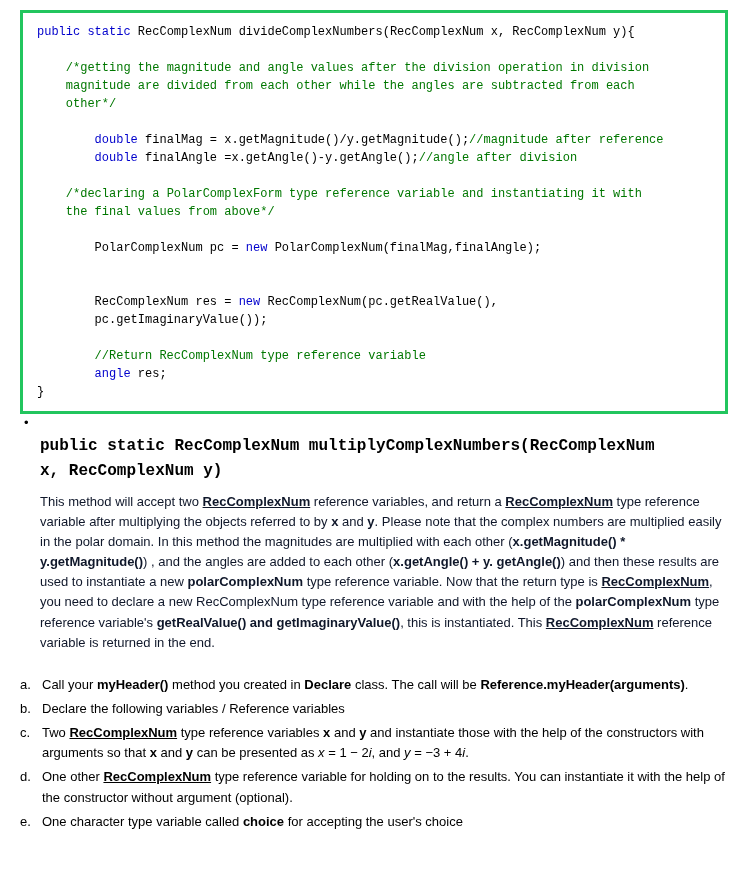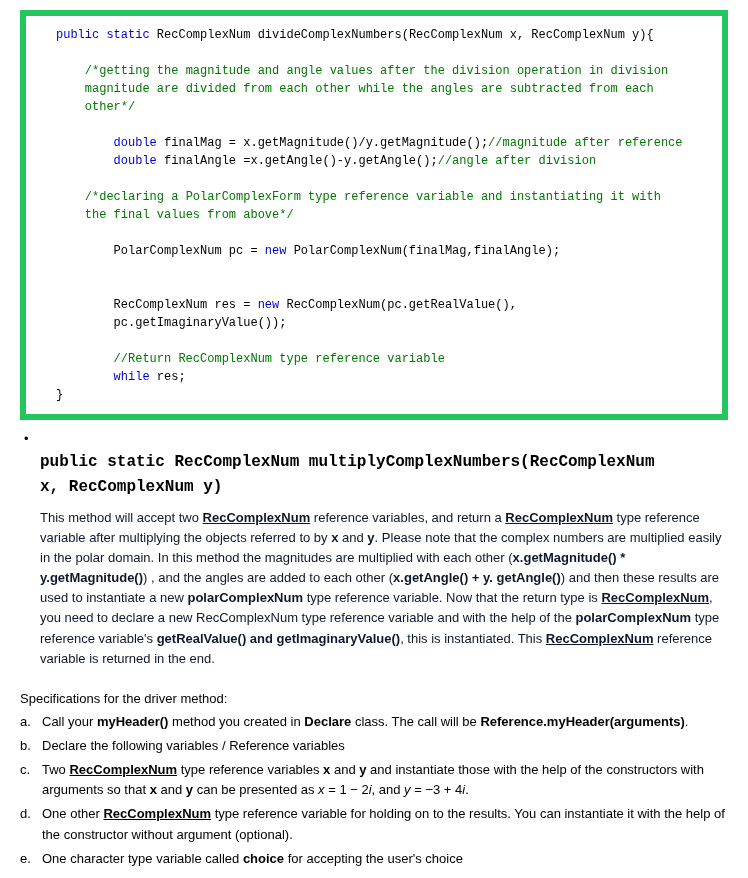--- a/index.html
+++ b/index.html
@@ -5,26 +5,25 @@
     * { box-sizing: border-box; margin: 0; padding: 0; }
     body {
       font-family: Arial, sans-serif;
       font-size: 13px;
       background: #fff;
       color: #000;
       width: 748px;
       padding: 10px 20px;
     }
     .code-block {
-      border: 6px solid #22c55e;
-      padding: 10px 30px;
+      border: 3px solid #22c55e;
+      padding: 10px 14px;
       font-family: 'Courier New', Courier, monospace;
       font-size: 12px;
       line-height: 1.5;
-      margin-bottom: 10px;
       background: #fff;
       white-space: pre-wrap;
       word-break: break-word;
     }
     .code-block .kw { color: #0000cc; font-weight: normal; }
     .code-block .comment { color: #007700; }
     .section-text {
       font-size: 13px;
       line-height: 1.55;
       margin-bottom: 8px;
@@ -87,39 +86,38 @@
     <span class="comment">/*declaring a PolarComplexForm type reference variable and instantiating it with
     the final values from above*/</span>
 
         PolarComplexNum pc = <span class="kw">new</span> PolarComplexNum(finalMag,finalAngle);
 
 
         RecComplexNum res = <span class="kw">new</span> RecComplexNum(pc.getRealValue(),
         pc.getImaginaryValue());
 
         <span class="comment">//Return RecComplexNum type reference variable</span>
-        <span class="kw">while</span> res;
+        <span class="kw">angle</span> res;
 }</div>
 </div>
 
 <div class="bullet-item">
   <span class="bullet-dot">•</span>
   <div class="bullet-content">
     <div class="section-text">
       <br>
       <span class="inline-code bold">public static RecComplexNum multiplyComplexNumbers(RecComplexNum<br>x, RecComplexNum y)</span>
     </div>
     <div class="section-text red">
       This method will accept two <span class="bold" style="text-decoration:underline;">RecComplexNum</span> reference variables, and return a <span class="bold" style="text-decoration:underline;">RecComplexNum</span> type reference variable after multiplying the objects referred to by <span class="bold">x</span> and <span class="bold">y</span>. Please note that the complex numbers are multiplied easily in the polar domain. In this method the magnitudes are multiplied with each other (<span class="bold">x.getMagnitude() * y.getMagnitude()</span>) , and the angles are added to each other (<span class="bold">x.getAngle() + y. getAngle()</span>) and then these results are used to instantiate a new <span class="bold">polarComplexNum</span> type reference variable. Now that the return type is <span class="bold" style="text-decoration:underline;">RecComplexNum</span>, you need to declare a new RecComplexNum type reference variable and with the help of the <span class="bold">polarComplexNum</span> type reference variable's <span class="bold">getRealValue() and getImaginaryValue()</span>, this is instantiated. This <span class="bold" style="text-decoration:underline;">RecComplexNum</span> reference variable is returned in the end.
     </div>
   </div>
 </div>
 
 <div class="specs-section">
-  <div class="specs-title">Specifications for the driver method:</div>
   <ol class="specs-list">
 
     <li>
       <span class="letter">a.</span>
       <span>
         Call your <span class="bold">myHeader()</span> method you created in <span class="bold">Declare</span> class. The call will be <span class="bold">Reference.myHeader(arguments)</span>.
       </span>
     </li>
 
     <li>

